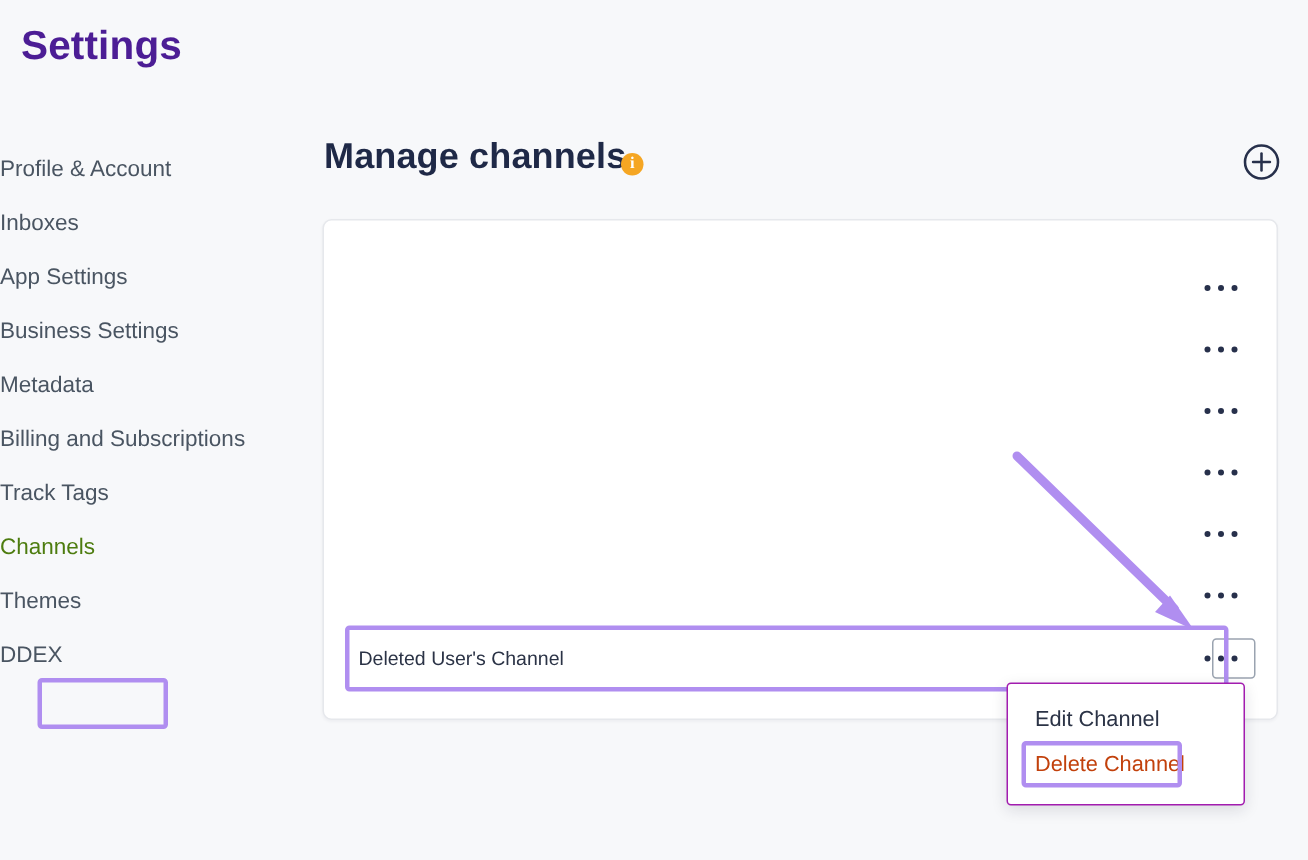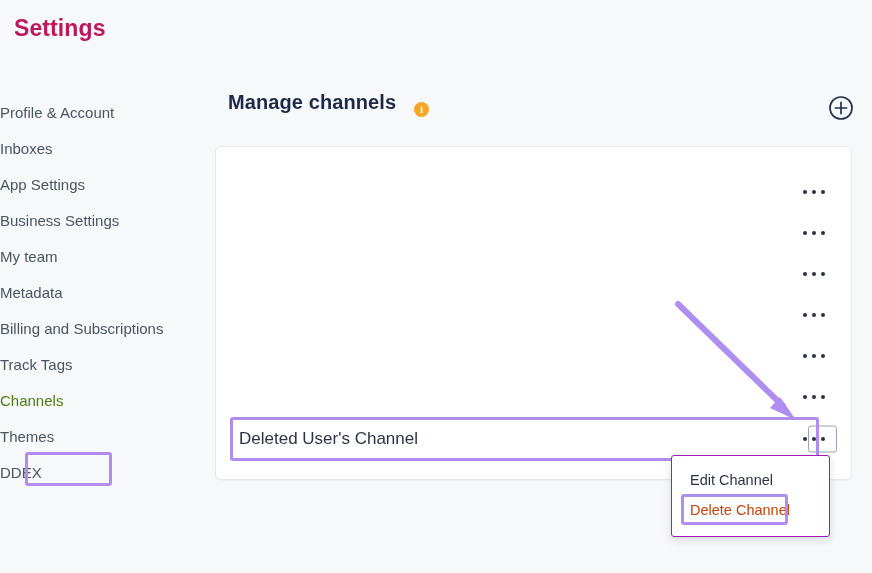--- a/index.html
+++ b/index.html
@@ -15,24 +15,24 @@
     color: #1f2642;
     overflow: hidden;
     position: relative;
   }
 
   
   .page-title {
     position: absolute;
     left: 14px;
     top: 15px;
-    font-size: 23px;
+    font-size: 27px;
     font-weight: bold;
     letter-spacing: 0.1px;
-    color: #be185d;
+    color: #4c1d95;
   }
 
   
   .sidebar {
     position: absolute;
     left: 0;
     top: 95px;
     width: 200px;
   }
   .sidebar-item {
@@ -68,25 +68,24 @@
     right: 18px;
   }
   .main-header {
     position: relative;
     height: 48px;
   }
   .main-title {
     position: absolute;
     left: 1px;
     top: 6px;
-    font-size: 20px;
+    font-size: 24px;
     font-weight: bold;
     color: #1f2947;
     letter-spacing: 0.1px;
-    margin-left: 12px;
   }
   .info-dot {
     position: absolute;
     left: 199px;
     top: 17px;
     width: 15px;
     height: 15px;
     border-radius: 50%;
     background: #f5a623;
     color: #ffffff;
@@ -124,21 +123,21 @@
     left: 0;
     width: 100%;
     height: 41px;
     box-sizing: border-box;
   }
   .row-label {
     position: absolute;
     left: 23px;
     top: 50%;
     transform: translateY(-50%);
-    font-size: 17px;
+    font-size: 13px;
     color: #2b3346;
     white-space: nowrap;
   }
   .kebab {
     position: absolute;
     right: 22px;
     top: 50%;
     transform: translateY(-50%);
     width: 28px;
     height: 12px;
@@ -233,21 +232,20 @@
 </head>
 <body>
 
 <div class="page-title">Settings</div>
 
 <nav class="sidebar">
   <div class="sidebar-item">Profile &amp; Account</div>
   <div class="sidebar-item">Inboxes</div>
   <div class="sidebar-item">App Settings</div>
   <div class="sidebar-item">Business Settings</div>
-  <div class="sidebar-item">My team</div>
   <div class="sidebar-item">Metadata</div>
   <div class="sidebar-item">Billing and Subscriptions</div>
   <div class="sidebar-item">Track Tags</div>
   <div class="sidebar-item active">Channels</div>
   <div class="sidebar-item">Themes</div>
   <div class="sidebar-item">DDEX</div>
 </nav>
 
 <div class="anno-ring-channels"></div>
 

